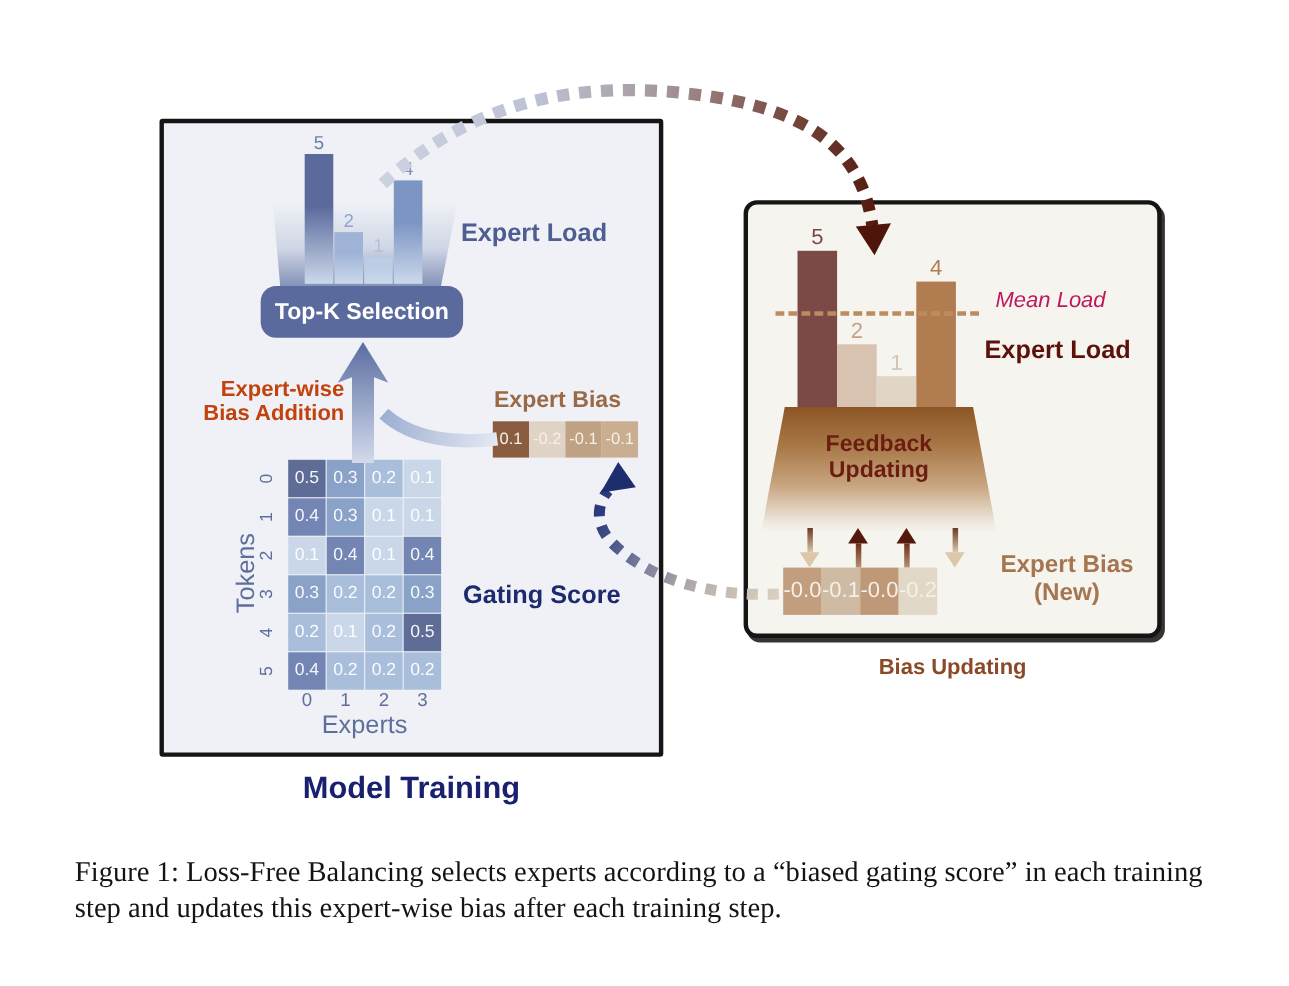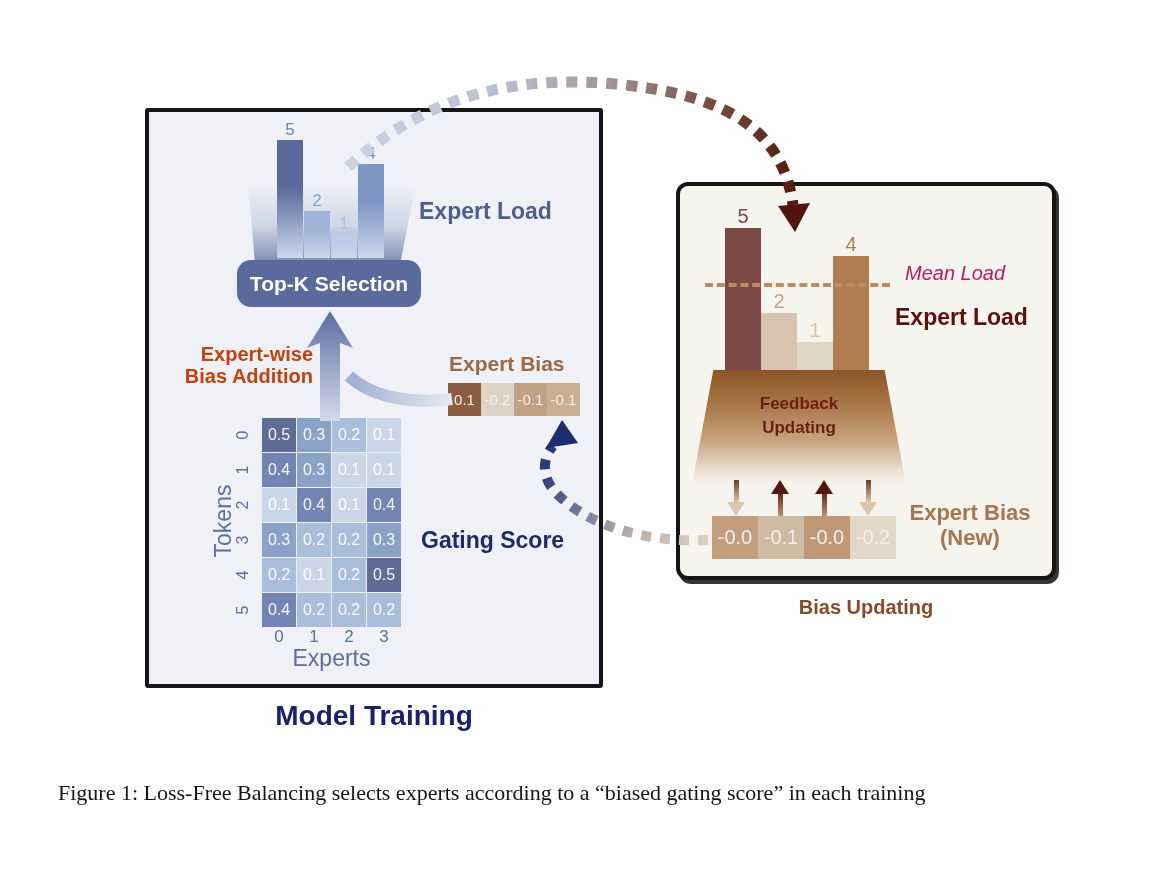--- a/index.html
+++ b/index.html
@@ -60,41 +60,41 @@
 
   
   .mean-line{left:25px;top:97px;width:185px;height:0;border-top:4px dashed #bd8c5e;}
   .mean-load-label{left:225px;top:76px;font-size:20px;font-style:italic;color:#be185d;}
   .expert-load-right{left:215px;top:118px;font-size:23px;font-weight:bold;color:#5c110b;}
   .right-bars{left:45px;top:42px;width:144px;height:142px;display:flex;align-items:flex-end;}
   .right-bars .bar-wrap{flex:0 0 36px;}
   .funnel-right{left:12px;top:184px;width:214px;height:114px;
                 clip-path:polygon(10% 0,90% 0,100% 100%,0 100%);
                 background:linear-gradient(180deg,#8c5526 0%,#a97948 32%,#c7a47e 62%,rgba(214,196,172,0.25) 92%,rgba(214,196,172,0) 100%);}
-  .feedback-label{left:12px;top:206px;width:214px;text-align:center;font-size:17px;line-height:24px;
+  .feedback-label{left:12px;top:206px;width:214px;text-align:center;font-size:21px;line-height:24px;
                   font-weight:bold;color:#6b1d12;}
   .upd-arrows{left:43px;top:294px;width:158px;height:36px;display:flex;justify-content:space-between;}
   .upd-arrow{width:26px;height:36px;display:flex;flex-direction:column;align-items:center;}
   .tri-up{width:0;height:0;border-left:9px solid transparent;border-right:9px solid transparent;
           border-bottom:14px solid #54190c;}
   .stem-up{width:5px;flex:1;background:linear-gradient(180deg,#6f2c12,#b79276);}
   .tri-down{width:0;height:0;border-left:9px solid transparent;border-right:9px solid transparent;
             border-top:14px solid #ddc6aa;}
   .stem-down{width:5px;flex:1;background:linear-gradient(180deg,#6b3a23,#dcc6a9);}
   .cells-right{left:32px;top:330px;}
-  .cells-right .vcell{width:46px;height:43px;font-size:20px;}
+  .cells-right .vcell{width:35px;height:43px;font-size:20px;}
   .expert-bias-new-label{left:205px;top:314px;width:170px;text-align:center;font-size:22px;
                          line-height:25px;font-weight:bold;color:#a5764f;}
 
   
   .overlay{left:0;top:0;width:1172px;height:896px;z-index:3;pointer-events:none;}
 
   
-  .caption{left:58px;top:776px;width:1080px;font-family:"Liberation Serif",serif;
-           font-size:22px;line-height:33px;color:#141414;}
+  .caption{left:68px;top:776px;width:1080px;font-family:"Liberation Serif",serif;
+           font-size:26px;line-height:33px;color:#141414;}
 </style>
 </head>
 <body>
 
 <div class="canvas">
 
   <div class="abs panel-left">
     <div class="panel-inner">
       <div class="abs funnel-left"></div>
       <div class="abs left-bars">
@@ -268,15 +268,16 @@
 
     <path d="M 348,167 C 420,100 510,72 625,85 C 735,97 783,135 793,205" fill="none" stroke="url(#gradTop)" stroke-width="11" stroke-dasharray="11 9"></path>
     <polygon points="778,206 810,203 795,232" fill="#4f150b"></polygon>
 
     <path d="M 708,540 C 648,543 590,527 557,494 C 540,477 543,457 553,446" fill="none" stroke="url(#gradBottom)" stroke-width="10" stroke-dasharray="10 9"></path>
     <polygon points="562,420 546,448 578,443" fill="#1d2d6e"></polygon>
   </svg>
 
   <div class="abs caption">
     <div>Figure 1: Loss-Free Balancing selects experts according to a “biased gating score” in each training</div>
+    <div>step and updates this expert-wise bias after each training step.</div>
   </div>
 
 </div>
 
 </body></html>

